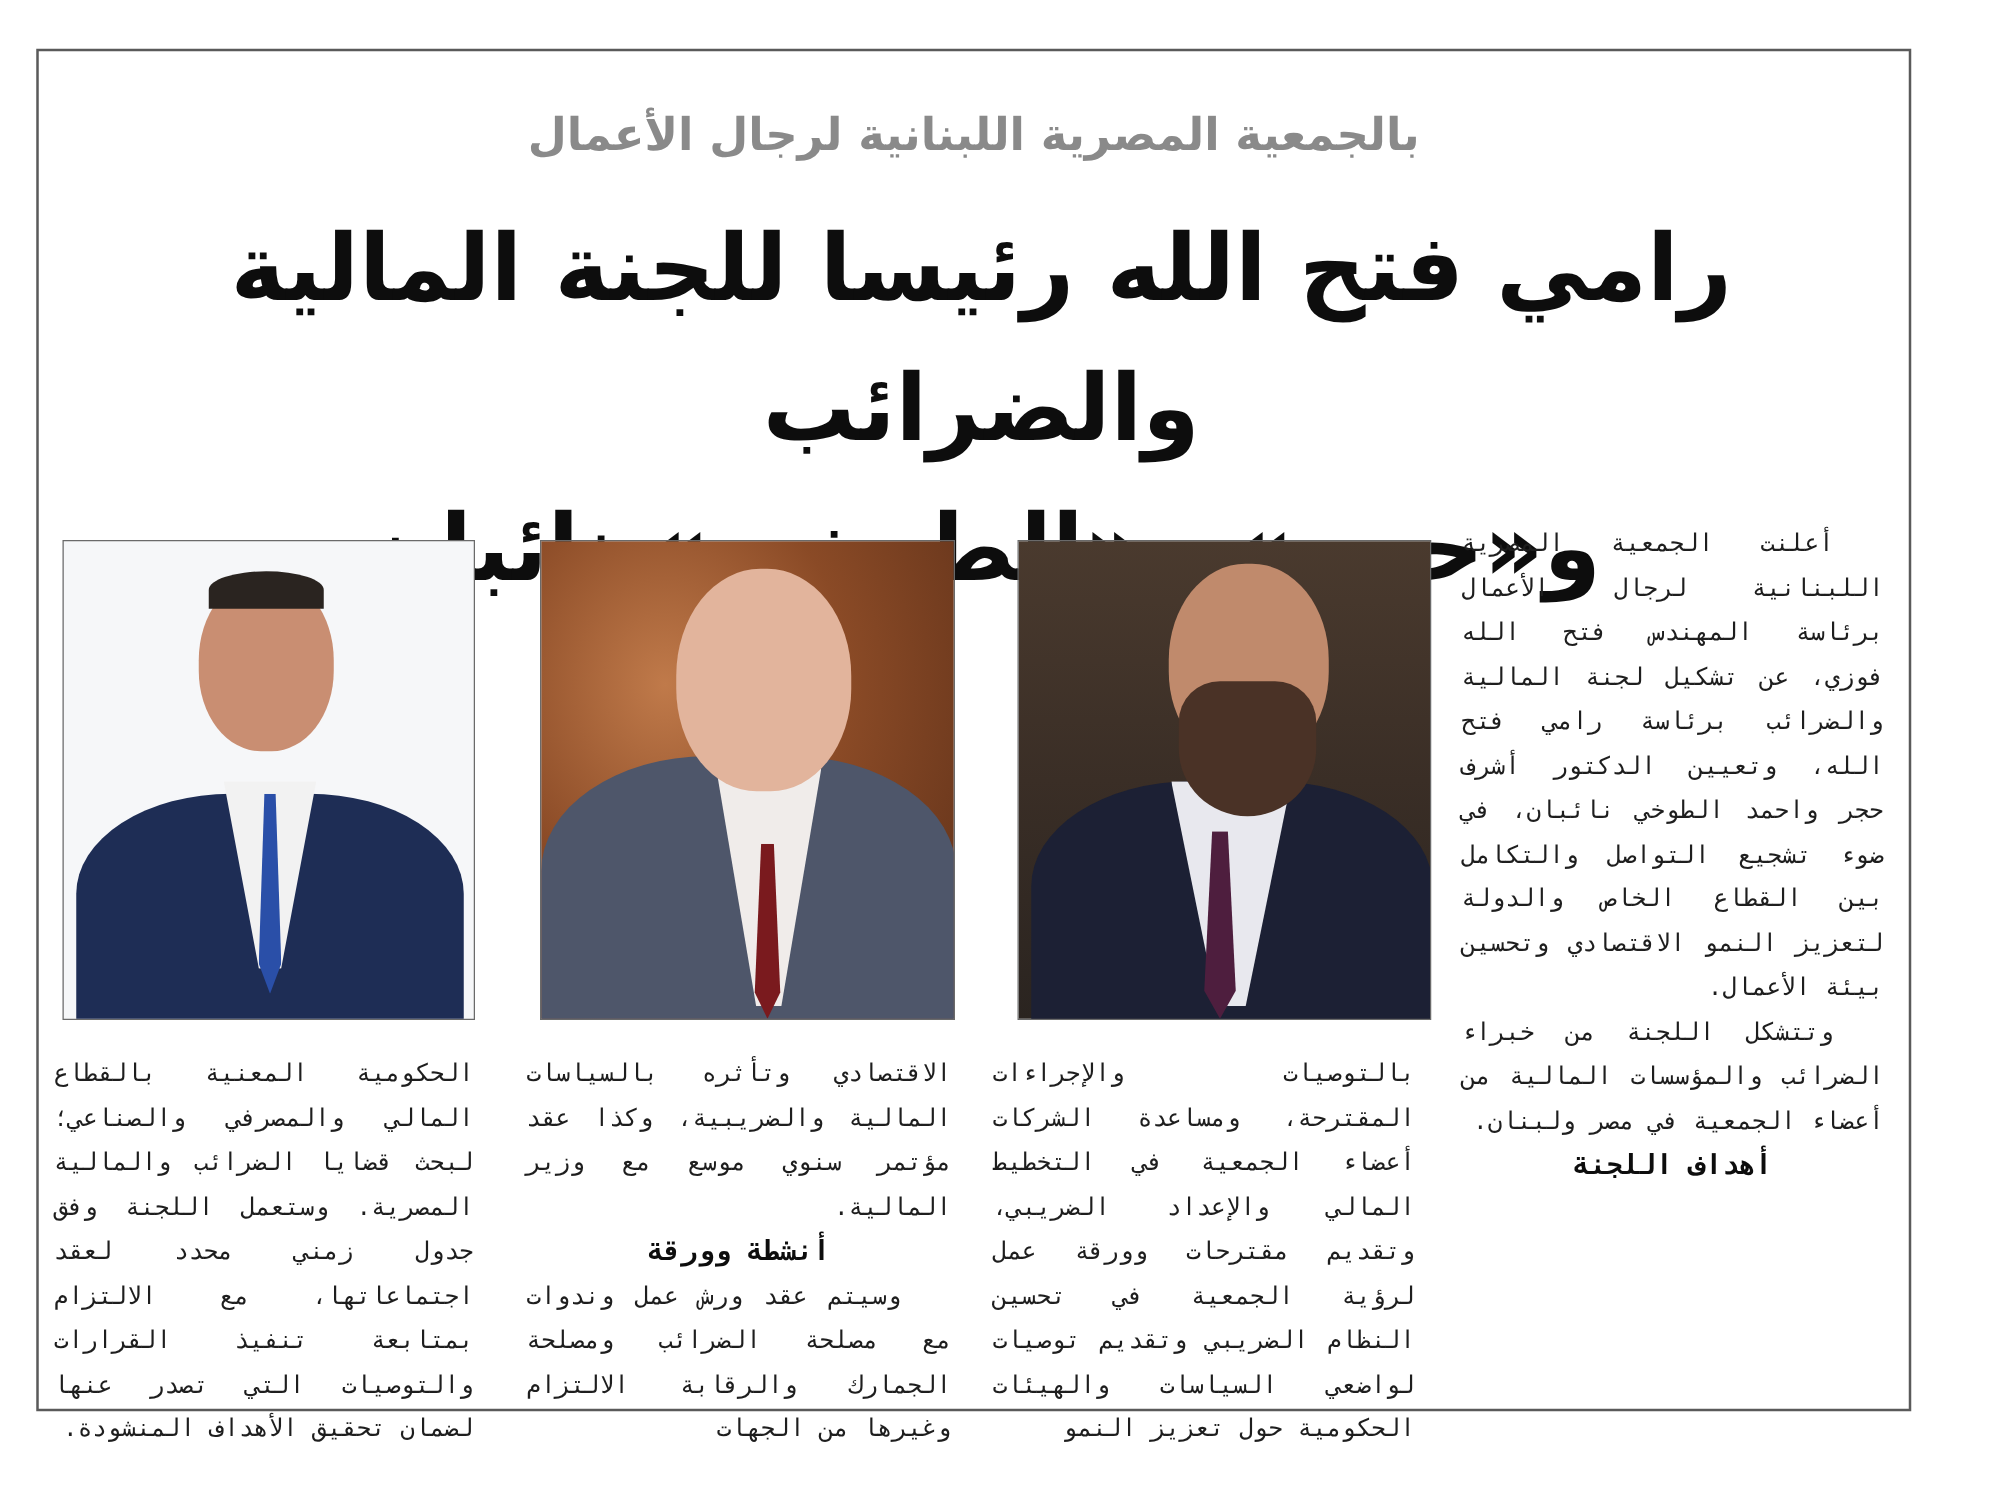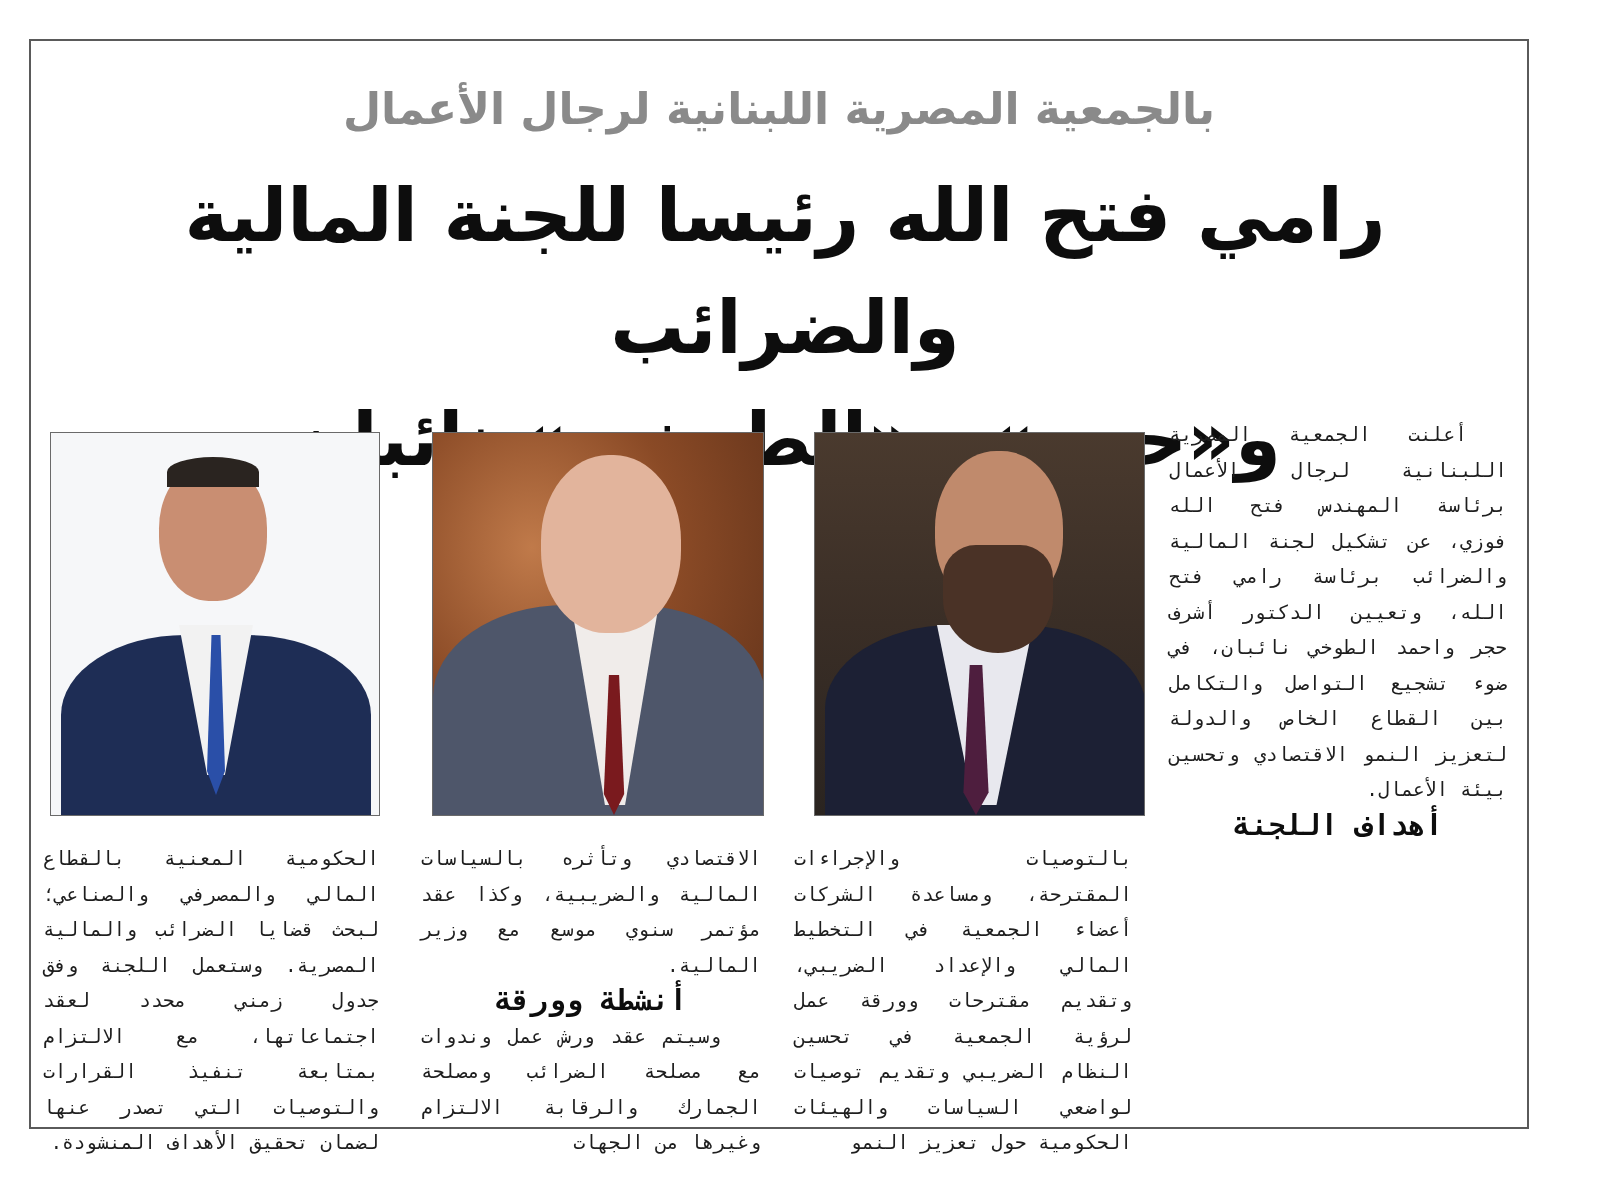--- a/index.html
+++ b/index.html
@@ -19,21 +19,21 @@
       width: 1500px; height: 1090px;
       border: 2px solid #5a5a5a;
       background: #ffffff;
     }
     .kicker {
       position: absolute;
       left: 0; right: 0; top: 38px;
       text-align: center;
       font-family: "DejaVu Sans", sans-serif;
       font-weight: bold;
-      font-size: 44px;
+      font-size: 36px;
       color: #8a8a8a;
       letter-spacing: 0px;
       line-height: 60px;
     }
     .headline {
       position: absolute;
       left: 0; right: 0; top: 118px;
       text-align: center;
       font-family: "DejaVu Sans", sans-serif;
       font-weight: bold;
@@ -85,21 +85,21 @@
       color: #1e1e1e;
       text-align: justify;
       text-align-last: right;
     }
     .col p { margin: 0; }
     .col .indent { text-indent: 40px; }
     .col .subhead {
       text-align: right;
       text-align-last: center;
       font-weight: bold;
-      font-size: 29px;
+      font-size: 22px;
       color: #0d0d0d;
     }
     .col-1 { right: 20px; top: 378px; width: 338px; }
     .col-2 { right: 395px; top: 802px; width: 338px; }
     .col-3 { right: 766px; top: 802px; width: 340px; }
     .col-4 { right: 1148px; top: 802px; width: 336px; }
   </style>
 </head>
 <body>
 
@@ -130,20 +130,21 @@
   <div class="photo photo-3">
     <div class="suit" style="left:10px; bottom:-20px; width:321px; height:210px; background:#1c2034;"></div>
     <div class="shirt" style="left:122px; bottom:10px; width:96px; height:180px; background:#e8e8ee;"></div>
     <div class="tie" style="left:140px; bottom:0px; width:42px; height:150px; background:#4e1e3e;"></div>
     <div class="head" style="left:120px; top:18px; width:128px; height:160px; background:#c08a6c;"></div>
     <div class="beard" style="left:128px; top:112px; width:110px; height:108px; background:#4a3226;"></div>
   </div>
 
   <div class="col col-1">
     <p class="indent">أعلنت الجمعية المصرية اللبنانية لرجال الأعمال برئاسة المهندس فتح الله فوزي، عن تشكيل لجنة المالية والضرائب برئاسة رامي فتح الله، وتعيين الدكتور أشرف حجر واحمد الطوخي نائبان، في ضوء تشجيع التواصل والتكامل بين القطاع الخاص والدولة لتعزيز النمو الاقتصادي وتحسين بيئة الأعمال.</p>
+    <p class="indent">وتتشكل اللجنة من خبراء الضرائب والمؤسسات المالية من أعضاء الجمعية في مصر ولبنان.</p>
     <p class="subhead">أهداف اللجنة</p>
   </div>
 
   <div class="col col-2">
     <p>بالتوصيات والإجراءات المقترحة، ومساعدة الشركات أعضاء الجمعية في التخطيط المالي والإعداد الضريبي، وتقديم مقترحات وورقة عمل لرؤية الجمعية في تحسين النظام الضريبي وتقديم توصيات لواضعي السياسات والهيئات الحكومية حول تعزيز النمو</p>
   </div>
 
   <div class="col col-3">
     <p>الاقتصادي وتأثره بالسياسات المالية والضريبية، وكذا عقد مؤتمر سنوي موسع مع وزير المالية.</p>
     <p class="subhead">أنشطة وورقة</p>

